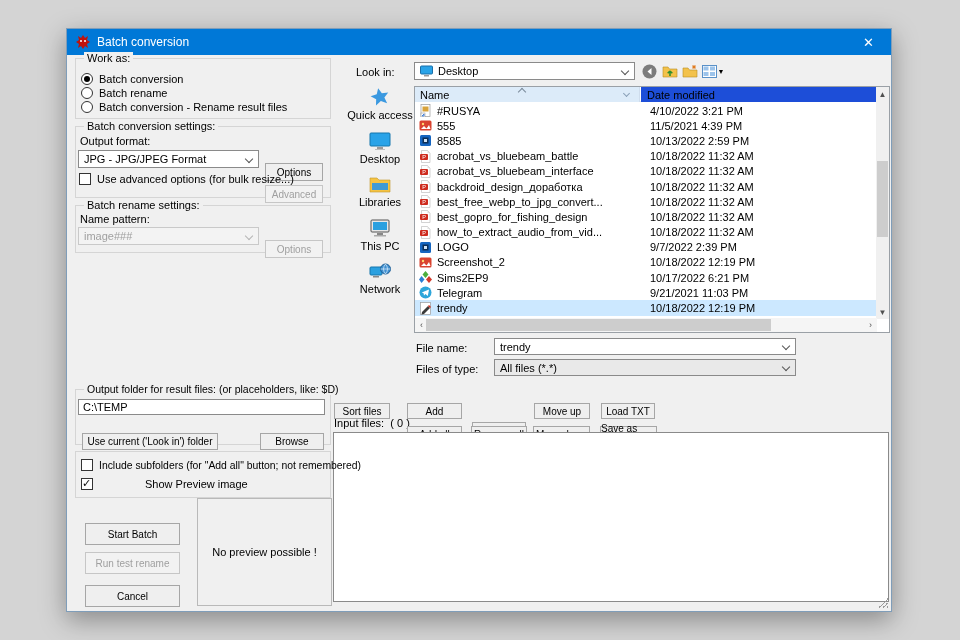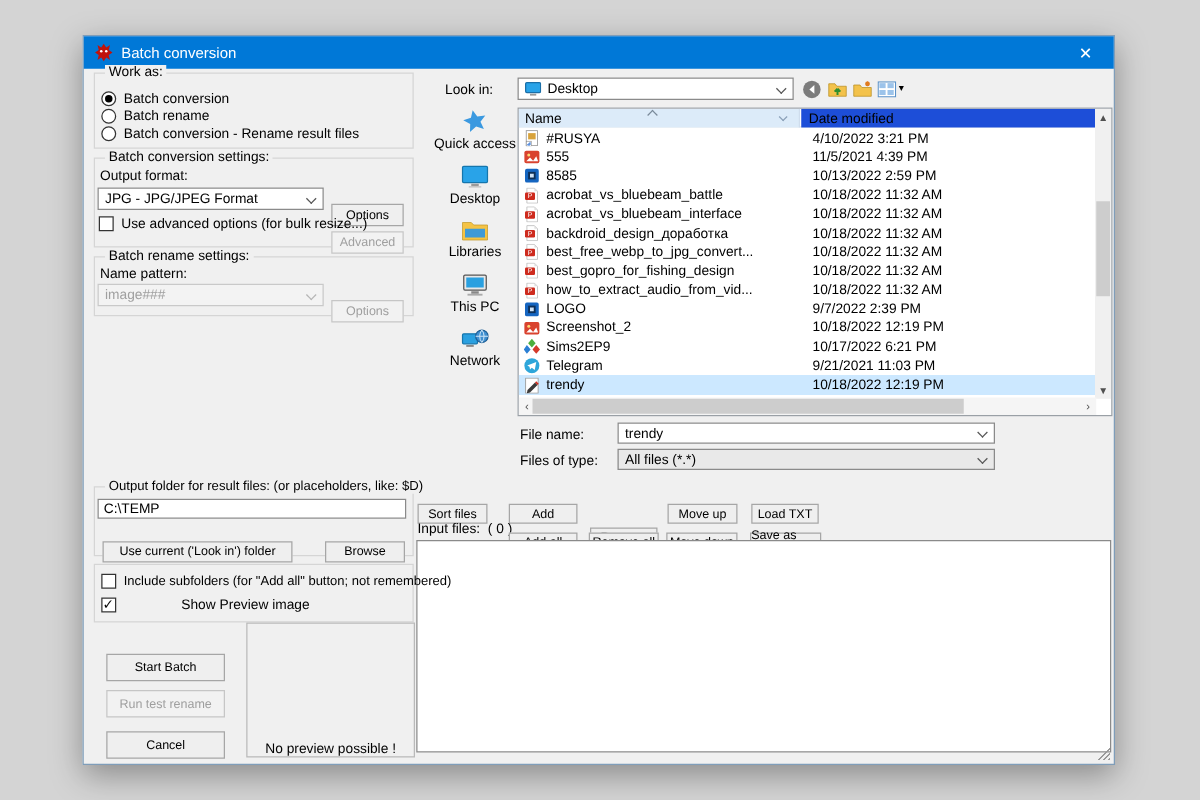--- a/index.html
+++ b/index.html
@@ -83,21 +83,21 @@
   .hscroll .arr { position:absolute; top:0; width:13px; height:14px; color:#505050; font-size:9px;
                   display:flex; align-items:center; justify-content:center; cursor:pointer; }
   .hscroll .thumb { position:absolute; left:11px; top:1px; width:345px; height:12px; background:#cdcdcd; cursor:pointer; }
 
   .toolbar { position:absolute; left:574px; top:34px; display:flex; gap:3px; align-items:center; }
   .tbtn { width:17px; height:17px; display:flex; align-items:center; justify-content:center; cursor:pointer; }
 
   .listbox { position:absolute; left:266px; top:403px; width:556px; height:170px; background:#fff;
              border:1px solid #8a8a8a; }
   .preview { position:absolute; left:130px; top:469px; width:135px; height:108px; background:#f0f0f0;
-             border:1px solid #b9b9b9; display:flex; align-items:flex-end; justify-content:center; text-align:center; }
+             border:1px solid #b9b9b9; display:flex; align-items:center; justify-content:center; text-align:center; }
 
   .grip { position:absolute; right:3px; bottom:3px; width:10px; height:10px; cursor:nwse-resize;
           background:
             linear-gradient(135deg, transparent 50%, #9a9a9a 50%, #9a9a9a 58%, transparent 58%, transparent 70%, #9a9a9a 70%, #9a9a9a 78%, transparent 78%, transparent 90%, #9a9a9a 90%); }
 </style>
 </head>
 <body>
 
 <div class="dialog">
 
@@ -432,21 +432,21 @@
   <div class="btn" style="left:466px; top:384px; width:57px; height:16px;">Move down</div>
   <div class="btn" style="left:533px; top:384px; width:57px; height:16px;">Save as TXT</div>
 
   <div class="listbox"></div>
 
   <div class="groupbox" style="left:8px; top:360px; width:256px; height:56px;">
     <span class="gb-label" style="font-size:10.5px;">Output folder for result files: (or placeholders, like: $D)</span>
     <div class="field" style="left:2px; top:9px; width:247px; height:16px;">
       <span>C:\TEMP</span>
     </div>
-    <div class="btn" style="left:6px; top:30px; width:152px; height:17px;">Use current ('Look in') folder</div>
+    <div class="btn" style="left:6px; top:30px; width:136px; height:17px;">Use current ('Look in') folder</div>
     <div class="btn" style="left:184px; top:30px; width:64px; height:17px;">Browse</div>
   </div>
 
   <div class="groupbox" style="left:8px; top:422px; width:256px; height:47px;">
     <div id="option-checkboxes">
         <div class="optrow" style="left: 5px; top: 7px; font-size: 10.4px;">
           <span class="cb "></span>
                  <span>Include subfolders (for "Add all" button; not remembered)</span>
         </div>
         <div class="optrow" style="left: 5px; top: 26px; font-size: 11px; gap: 46px;">

